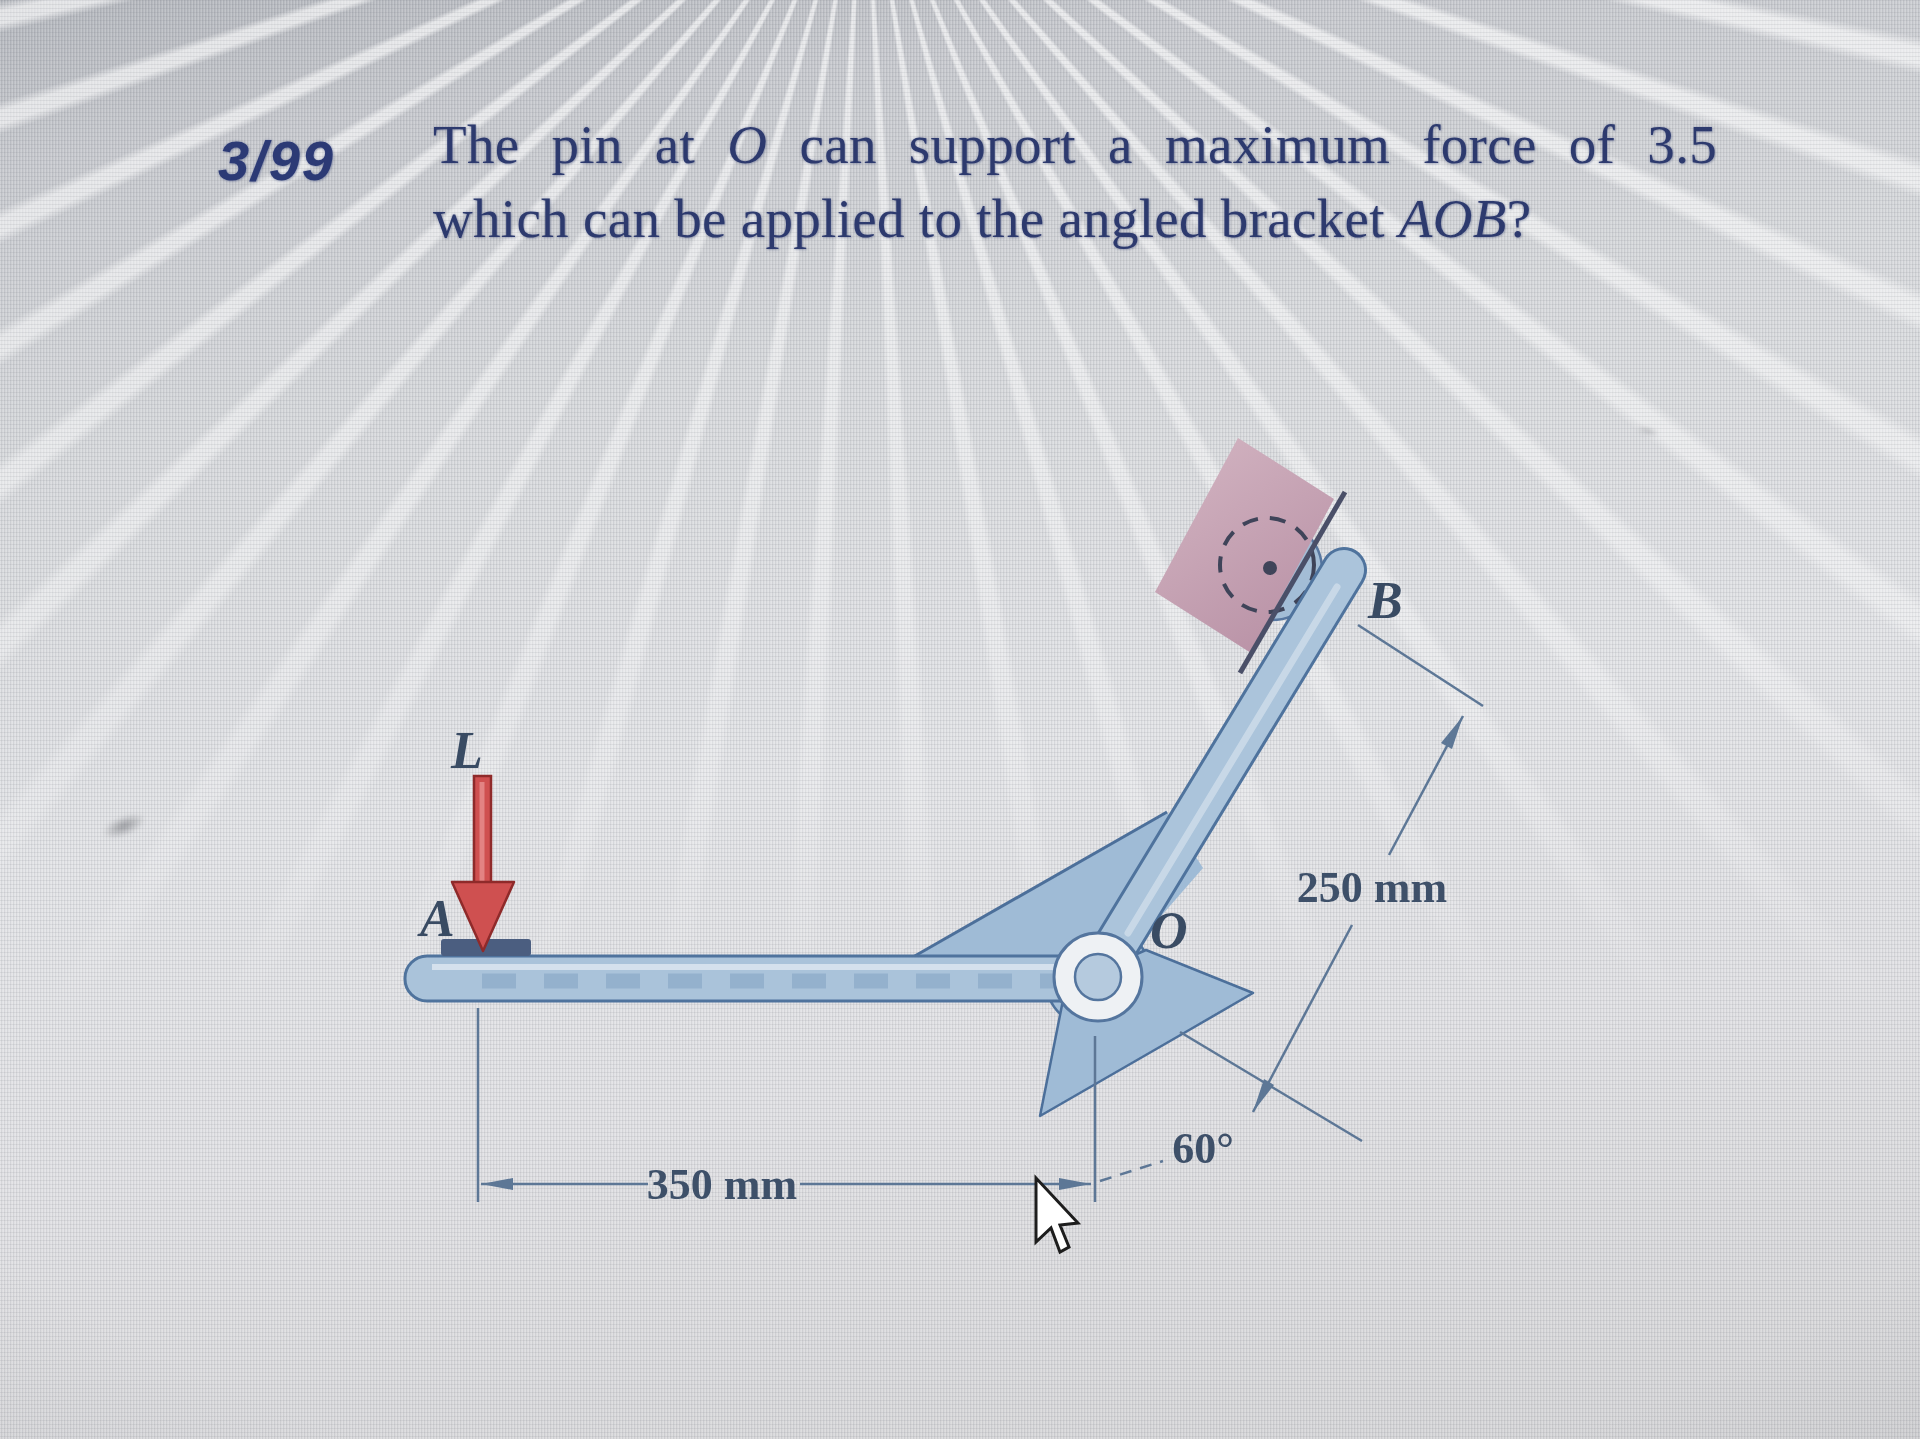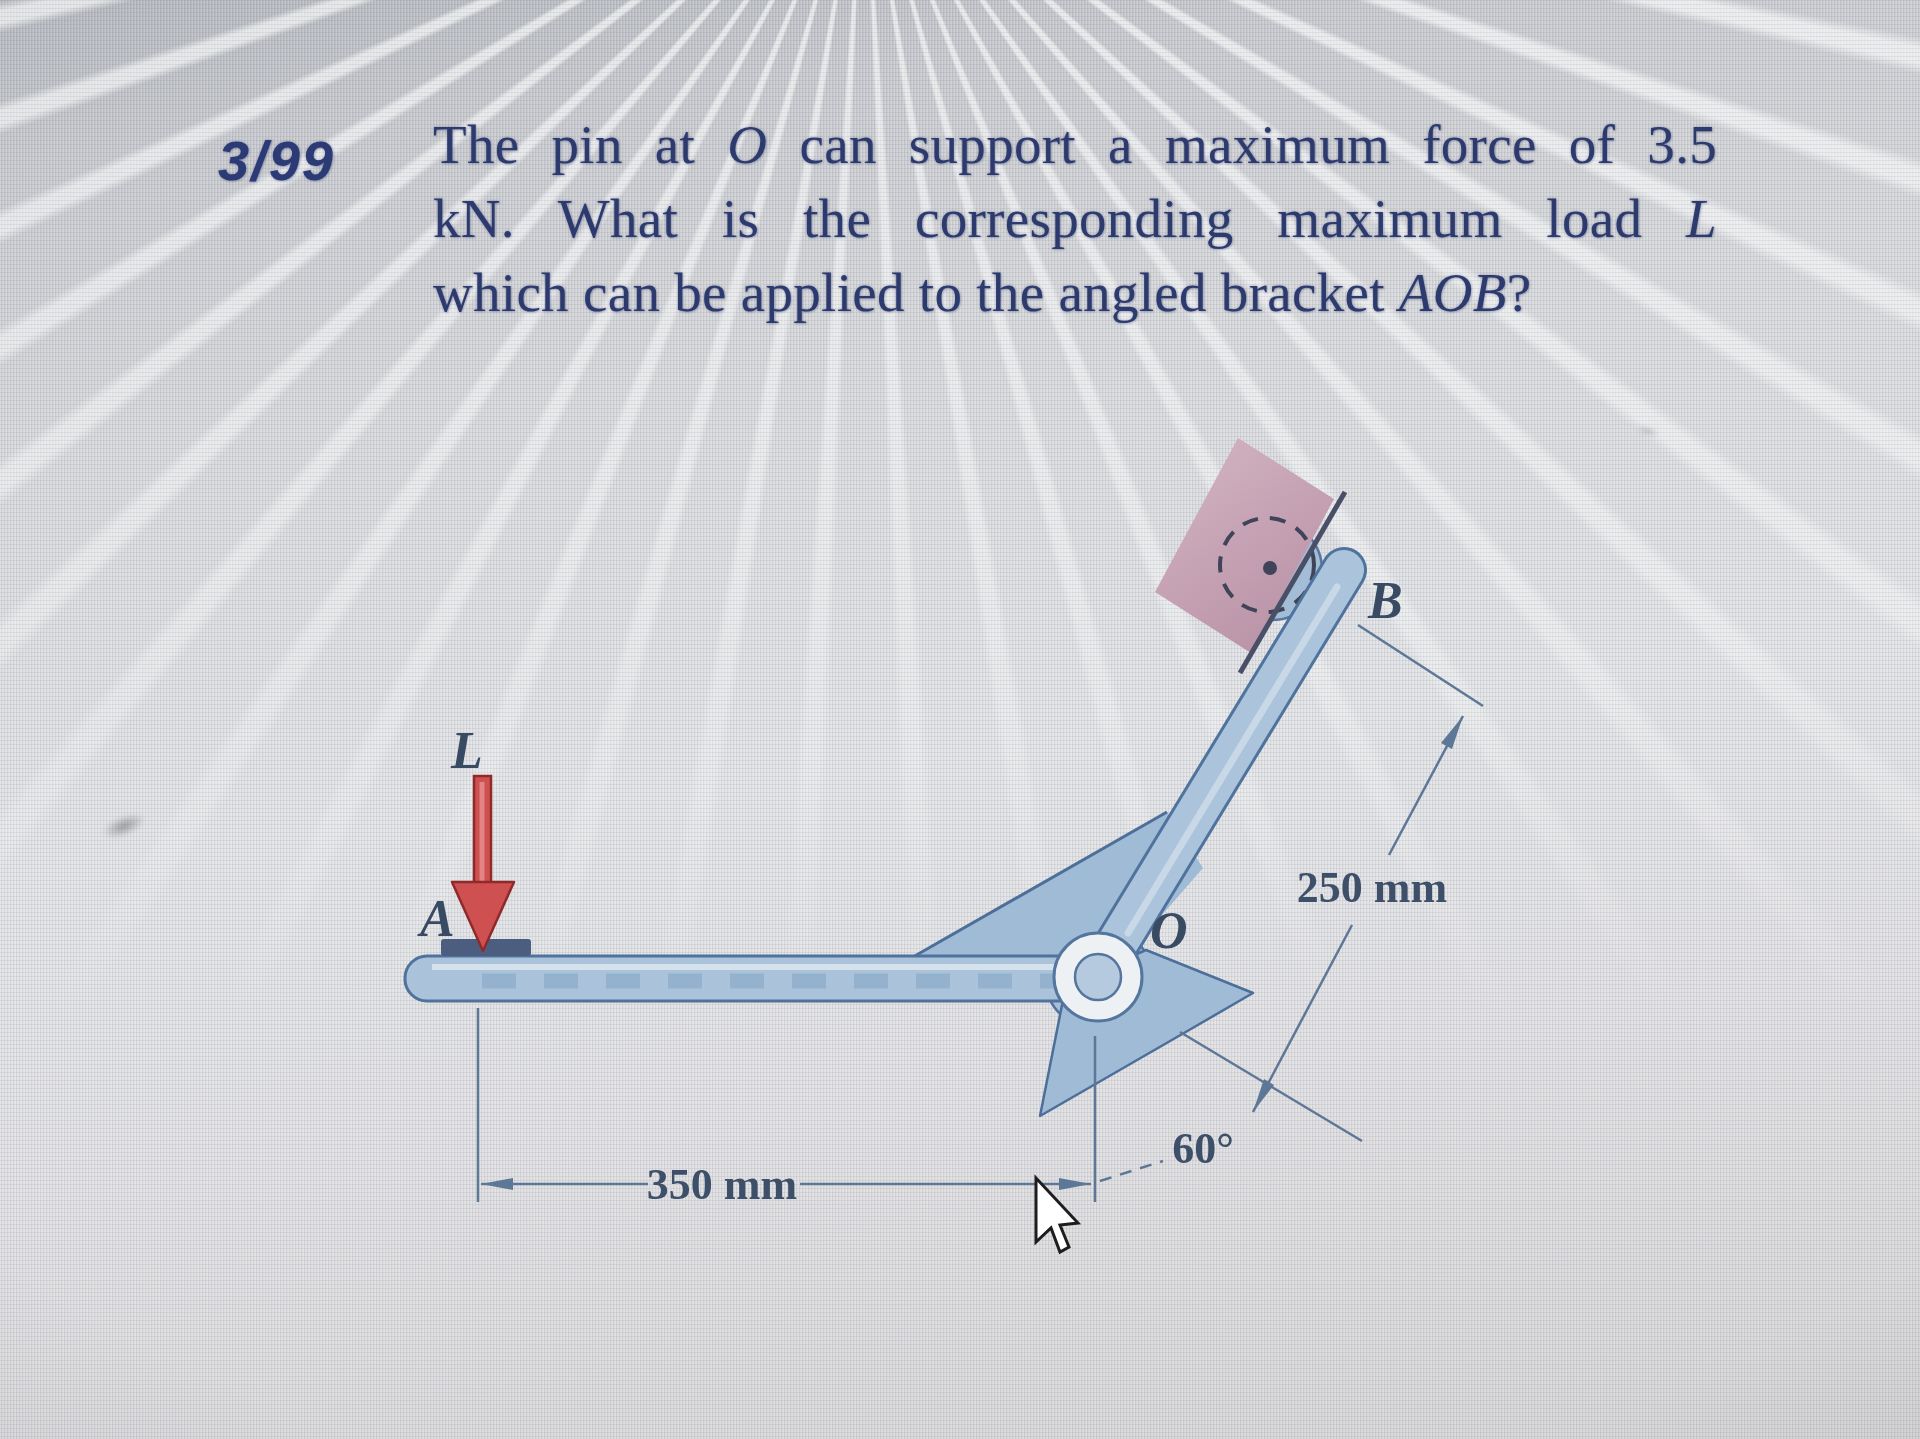--- a/index.html
+++ b/index.html
@@ -51,21 +51,20 @@
   <div class="rays"></div>
   <div class="tex-h"></div>
   <div class="vignette"></div>
   <div class="smudge1"></div>
   <div class="smudge2"></div>
 
   <div class="prob-num">3/99</div>
 
   <div class="prob-text">
     <div class="pline"><span>The pin at </span><span class="it">O</span><span> can support a maximum force of 3.5</span></div>
-    <div class="pline"><span>kN. What is the corresponding maximum load </span><span class="it">L</span></div>
     <div class="pline last"><span>which can be applied to the angled bracket </span><span class="it">AOB</span><span>?</span></div>
   </div>
 
   <svg class="figure" viewBox="0 0 1920 1439">
     <defs>
       <linearGradient id="plateGrad" x1="0" y1="0" x2="0.6" y2="1">
         <stop offset="0" stop-color="#d4b6c3"></stop>
         <stop offset="1" stop-color="#ba93a7"></stop>
       </linearGradient>
     </defs>

